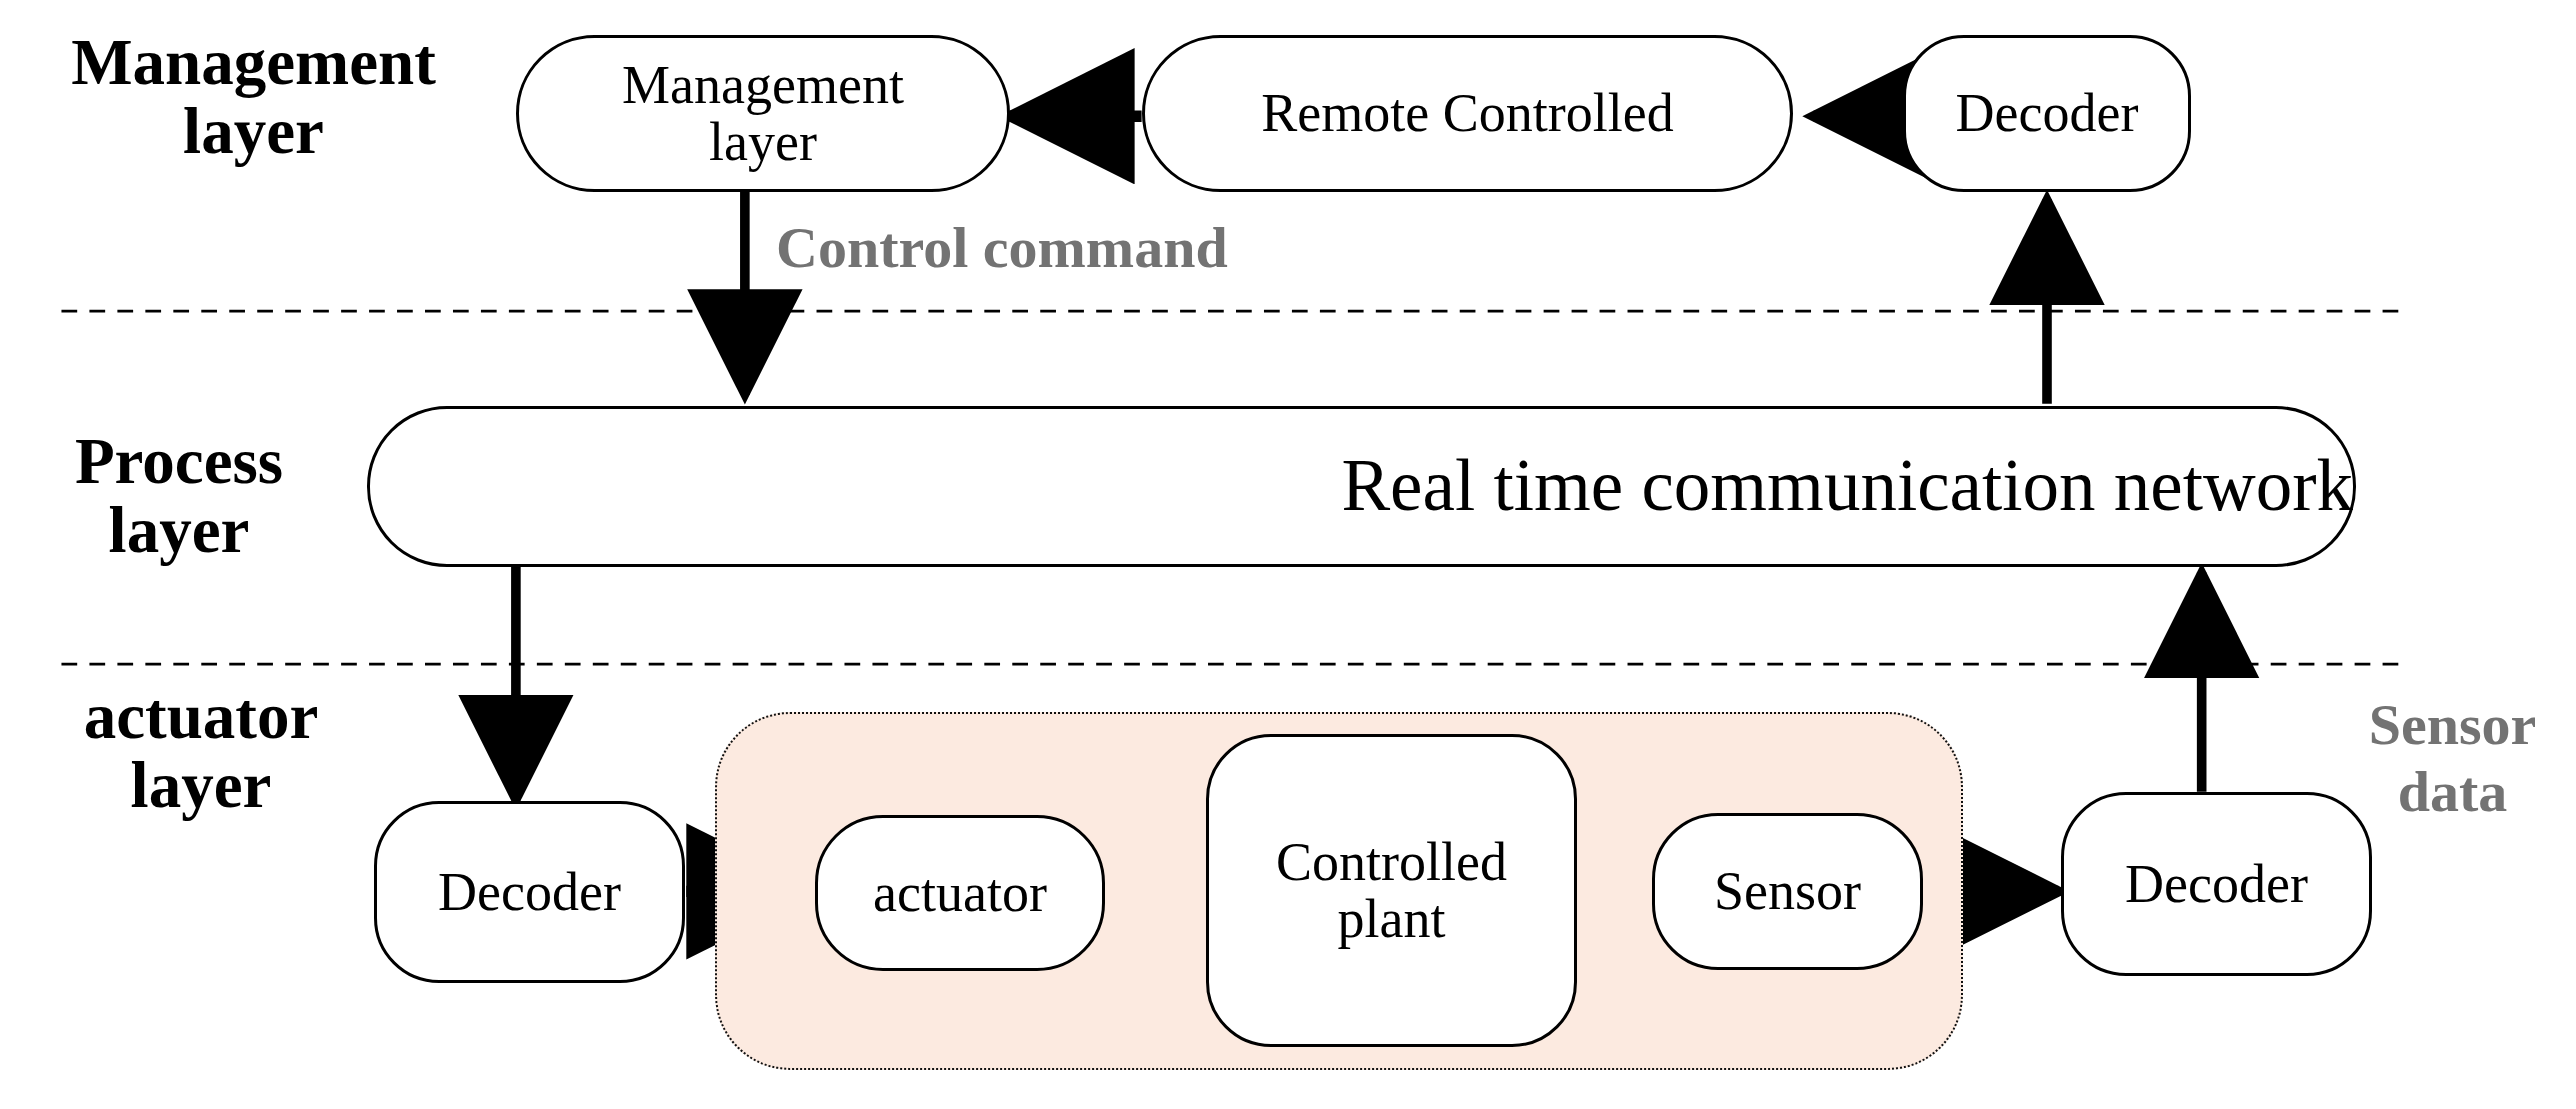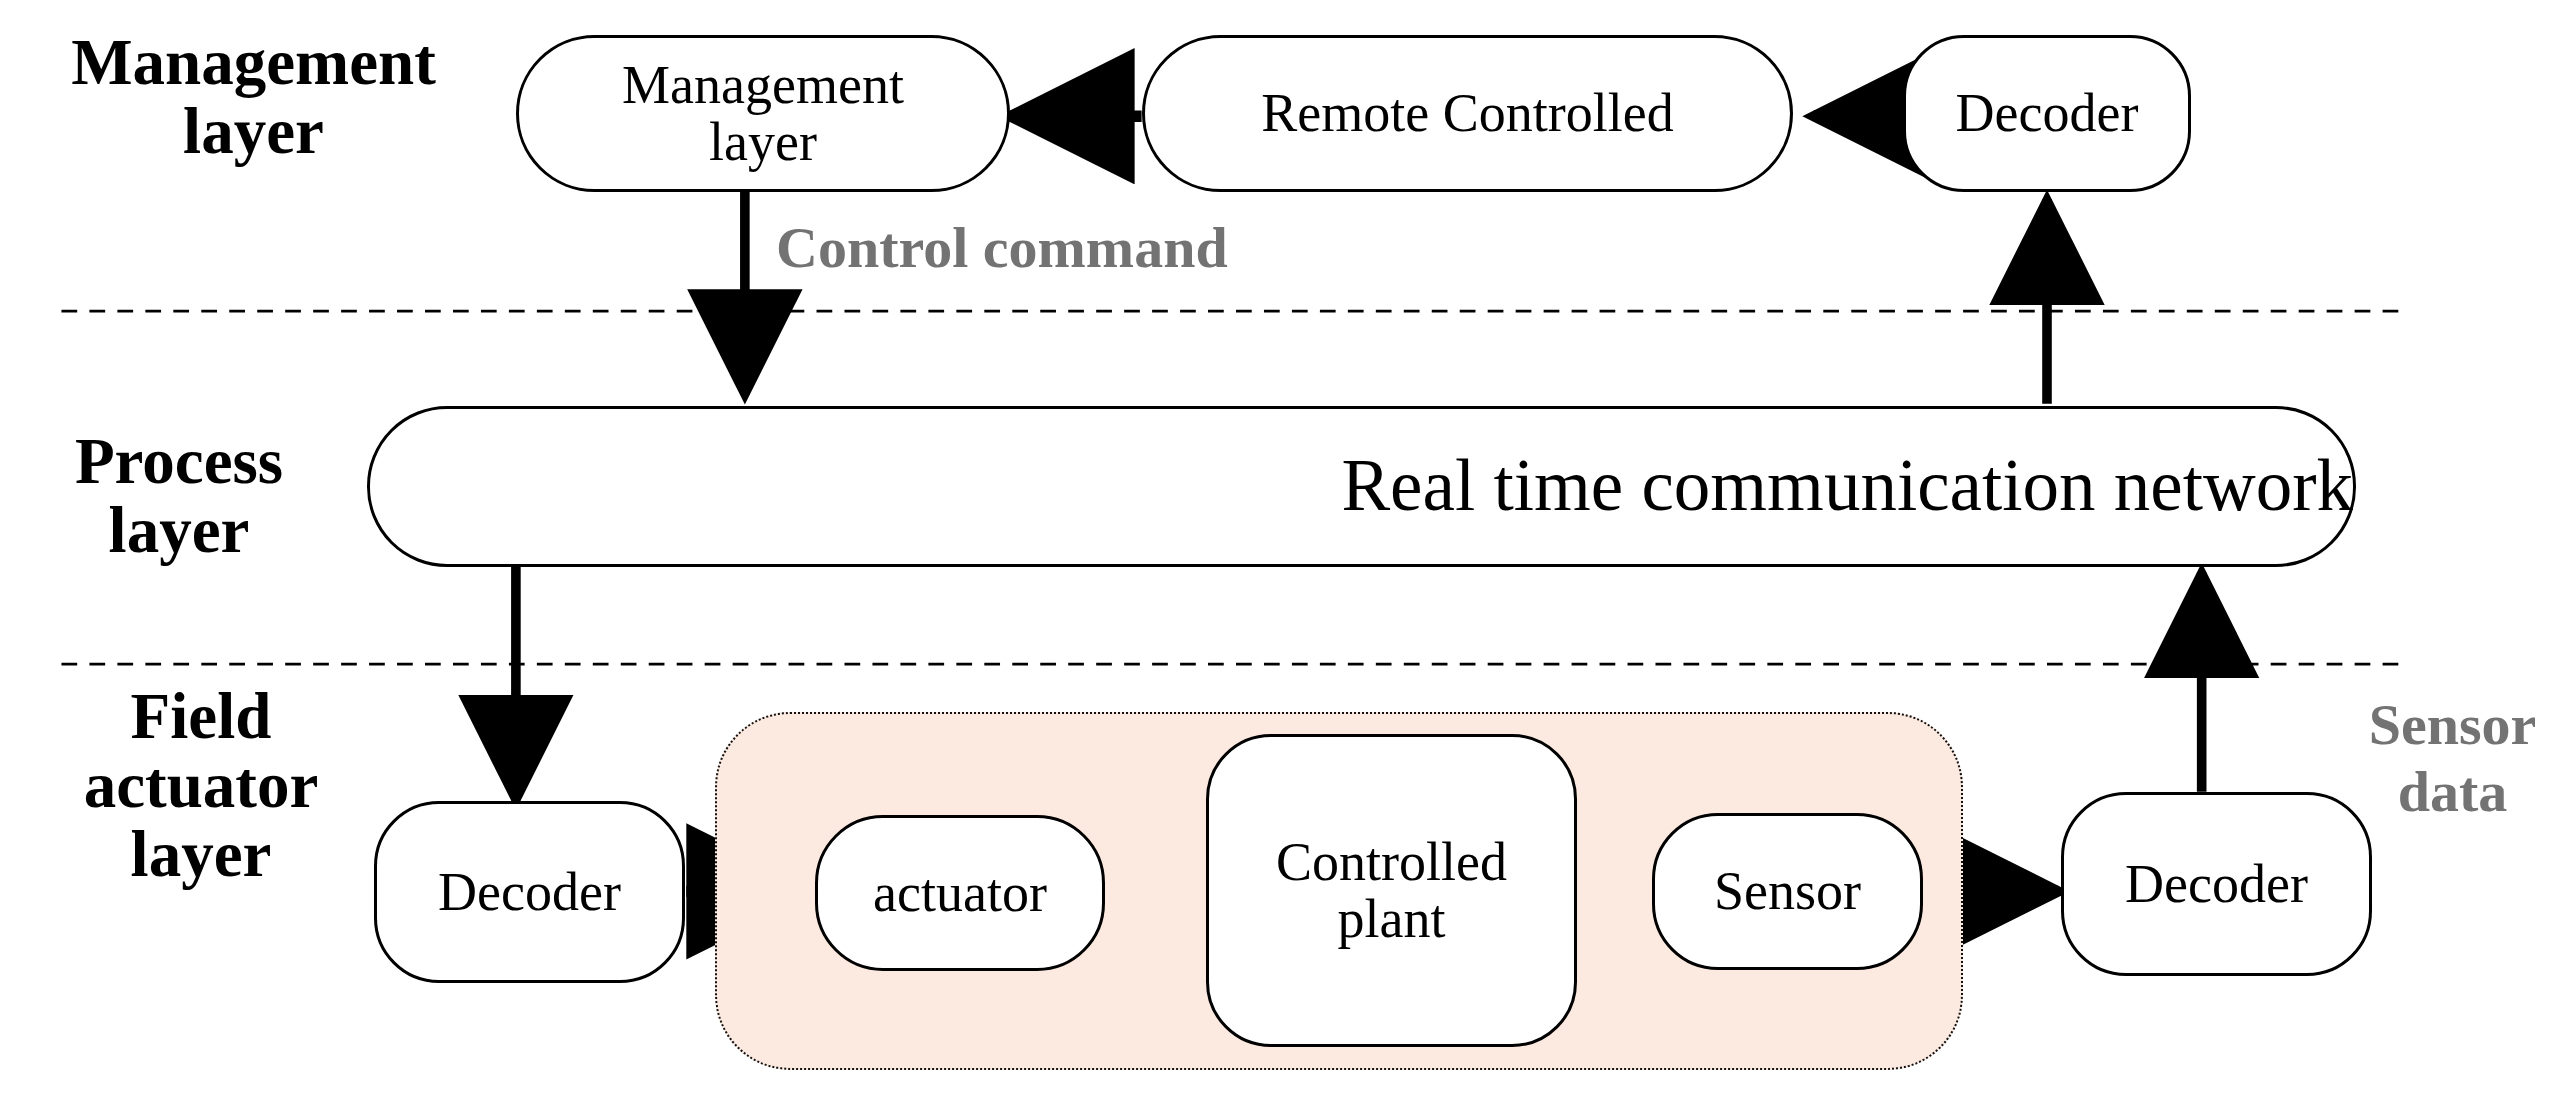--- a/index.html
+++ b/index.html
@@ -98,21 +98,20 @@
     <div>Management</div>
     <div>layer</div>
   </div>
 
   <div class="side-label" style="left:35px; top:411px; width:288px; font-size:65px;margin-top:16px;">
     <div>Process</div>
     <div>layer</div>
   </div>
 
   <div class="side-label" style="left:17.5px; top:682px; width:367px; font-size:65px;">
-    <div>Field</div>
     <div>actuator</div>
     <div>layer</div>
   </div>
 
   <div class="edge-label" style="left:776px; top:214px; font-size:58px;">Control command</div>
 
   <div class="edge-label" style="left:2343px; top:691px; font-size:58px; text-align:center; width:219px;">
     <div>Sensor</div>
     <div>data</div>
   </div>

